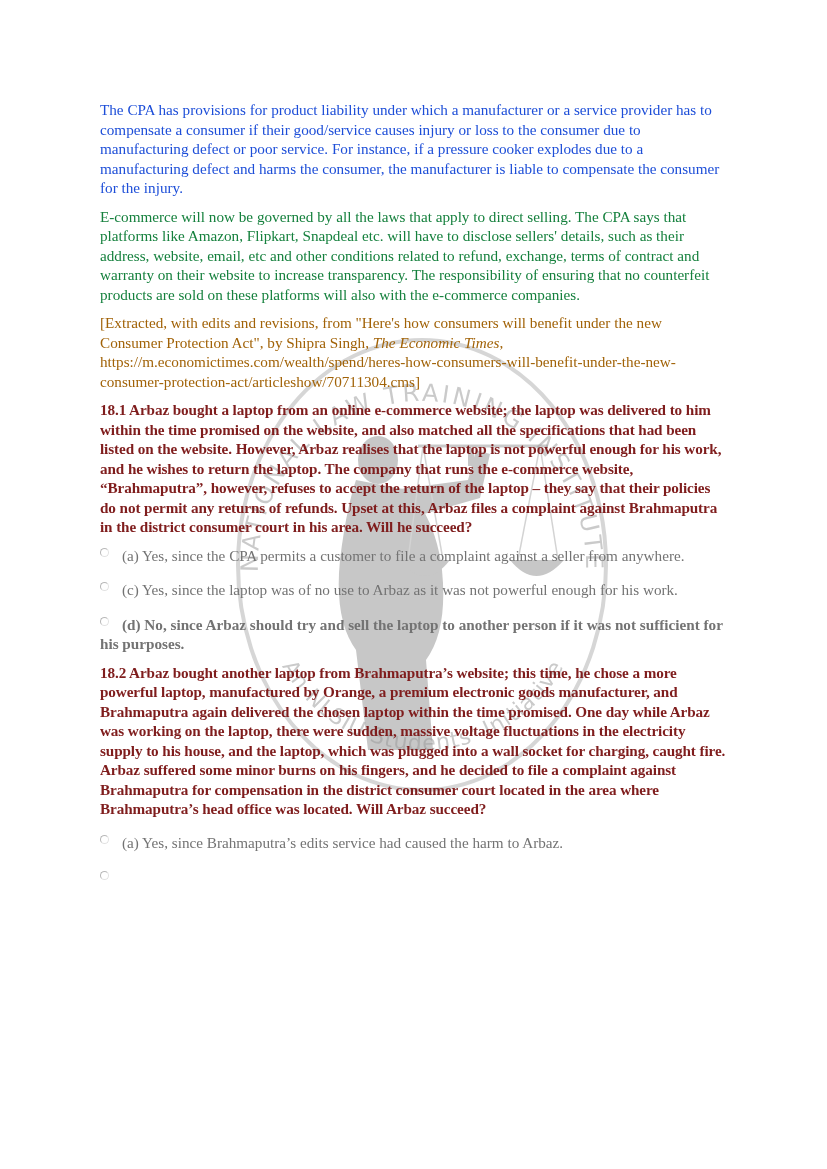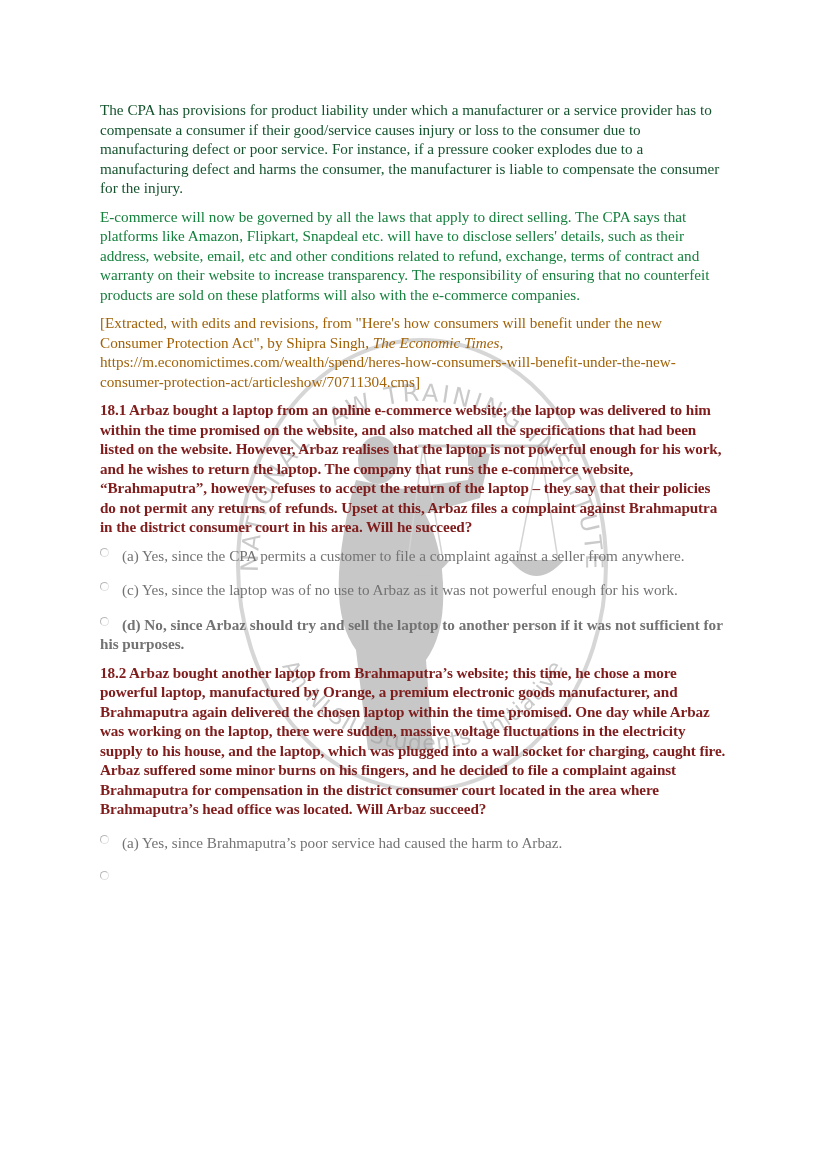--- a/index.html
+++ b/index.html
@@ -21,21 +21,21 @@
       top: 100px;
       width: 628px;
       z-index: 2;
     }
     p {
       margin: 0;
       font-size: 15.2px;
       line-height: 19.5px;
     }
     .para { margin-bottom: 9px; }
-    .para-dark { color: #14532d; }
+    .para-dark { color: #1d4ed8; }
     .para-mid { color: #15803d; }
     .citation { color: #a16207; margin-bottom: 9px; }
     .citation i { font-style: italic; }
     .question {
       font-weight: bold;
       color: #7f1d1d;
       margin-bottom: 9px;
       letter-spacing: -0.1px;
     }
     .option {
@@ -130,20 +130,20 @@
     </p>
     <p class="option" style="margin-bottom:9px;font-weight:bold;">
       <span class="radio"></span><span>(d) No, since Arbaz should try and sell the laptop to another person if it was not sufficient for his purposes.</span>
     </p>
   </section>
 
   <section>
     <p class="question" style="margin-bottom:14px;">18.2 Arbaz bought another laptop from Brahmaputra’s website; this time, he chose a more powerful laptop, manufactured by Orange, a premium electronic goods manufacturer, and Brahmaputra again delivered the chosen laptop within the time promised. One day while Arbaz was working on the laptop, there were sudden, massive voltage fluctuations in the electricity supply to his house, and the laptop, which was plugged into a wall socket for charging, caught fire. Arbaz suffered some minor burns on his fingers, and he decided to file a complaint against Brahmaputra for compensation in the district consumer court located in the area where Brahmaputra’s head office was located. Will Arbaz succeed?</p>
 
     <p class="option" style="margin-bottom:17px;">
-      <span class="radio"></span><span>(a) Yes, since Brahmaputra’s poor service had caused the harm to Arbaz.</span>
+      <span class="radio"></span><span>(a) Yes, since Brahmaputra’s edits service had caused the harm to Arbaz.</span>
     </p>
     <p class="option">
       <span class="radio"></span>
     </p>
   </section>
 
 </div>
 
 </body></html>

